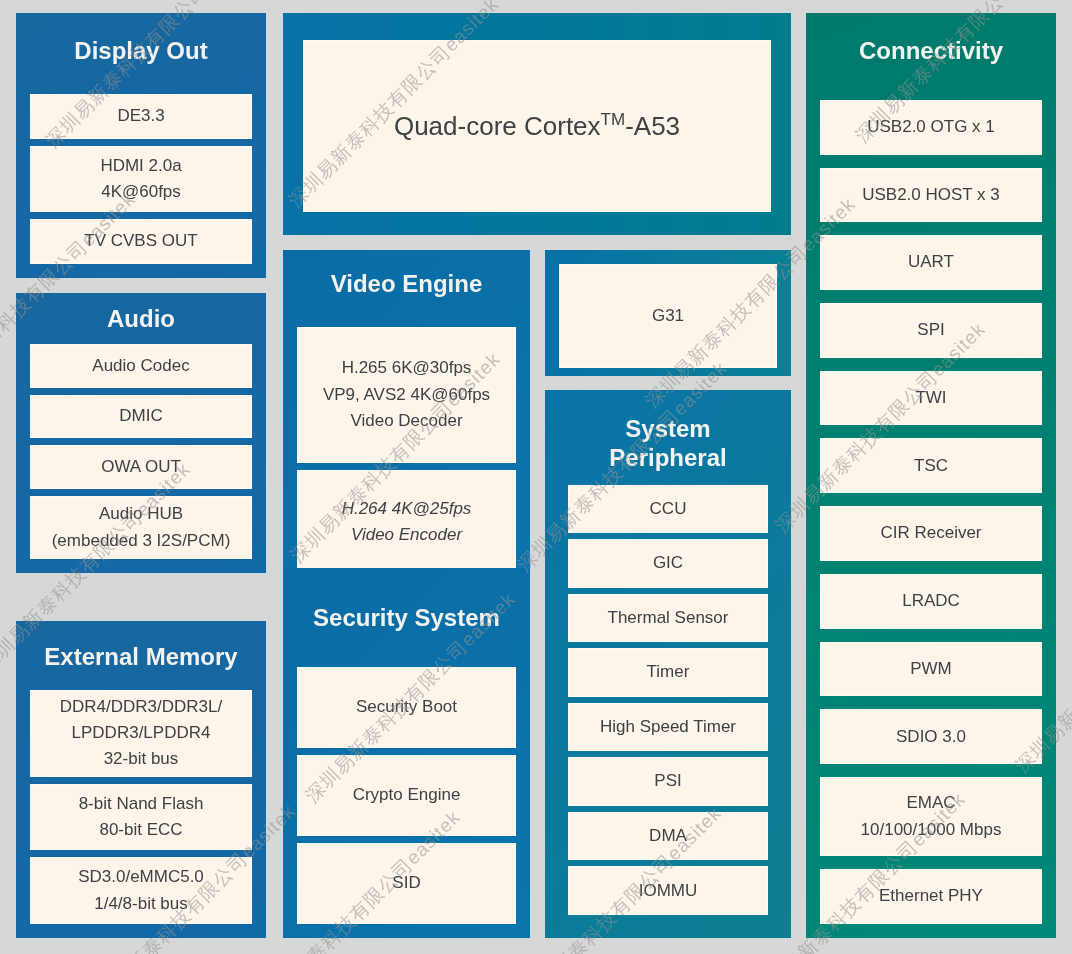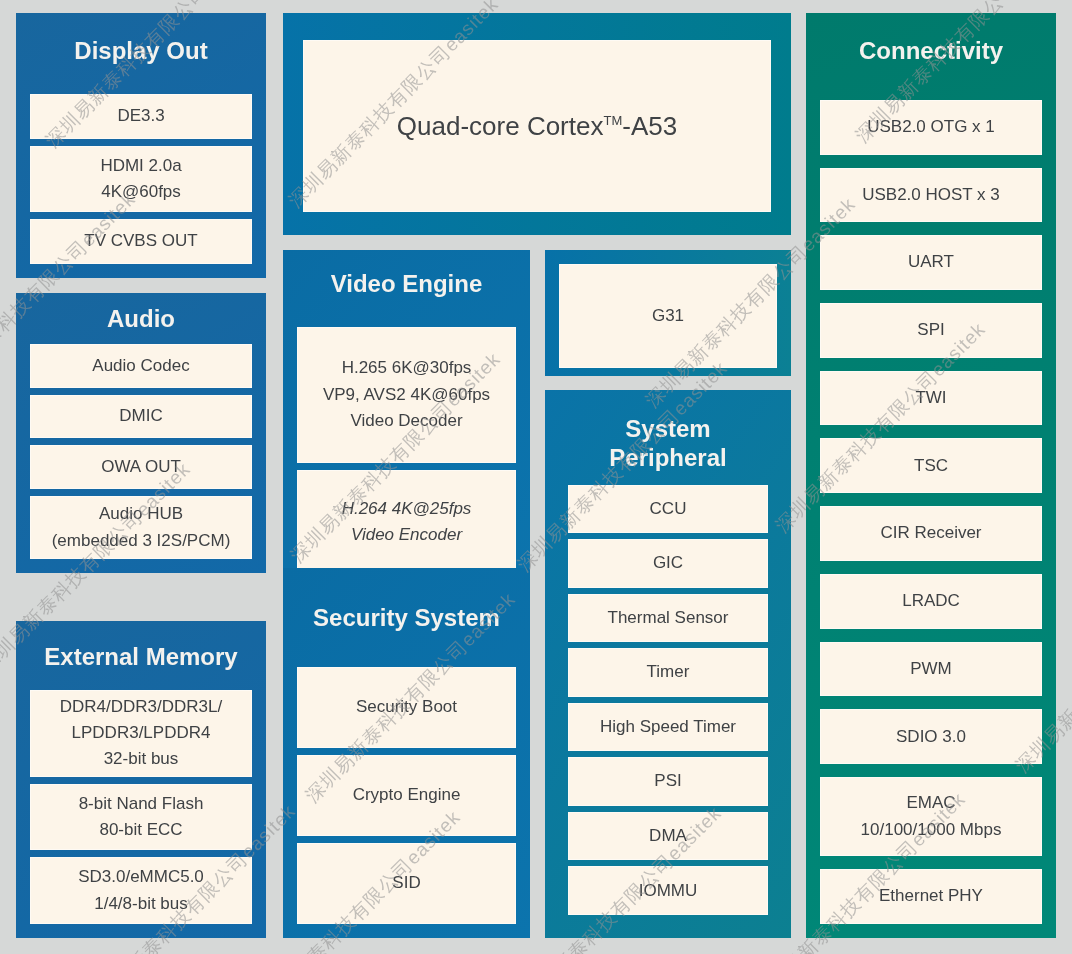--- a/index.html
+++ b/index.html
@@ -55,21 +55,21 @@
   #security-system {left:283px; top:568px; width:247px; height:370px; background:linear-gradient(135deg,#0a6ca4,#0c74ad);}
   #security-system .panel-title{margin:22px 0 34px;}
   #gpu             {left:545px; top:250px; width:246px; height:126px; background:linear-gradient(to right,#0771a8,#0b8094); padding-bottom:8px;}
   #gpu .panel-title{margin:2px 0 16px;}
   #system-peripheral{left:545px;top:390px; width:246px; height:548px; background:linear-gradient(125deg,#0a73a8,#0c8091); padding:23px;}
   #system-peripheral .panel-title{margin:2px 0 12px;}
   #system-peripheral .items{gap:6px;}
   #connectivity    {left:806px; top:13px;  width:250px; height:925px; background:linear-gradient(160deg,#007a6c,#008878); padding-top:18px;}
   #connectivity .panel-title{margin:6px 0 34px;}
   #connectivity .items{gap:13px;}
-  sup{font-size:13px;line-height:0;}
+  sup{font-size:17px;line-height:0;}
   
   .wm-layer{position:absolute;inset:0;pointer-events:none;z-index:5;}
   .wm{
     position:absolute;
     white-space:nowrap;
     font-size:19px;
     color:rgba(145,145,145,0.55);
     transform:rotate(-45deg);
     transform-origin:0 0;
     letter-spacing:1px;

